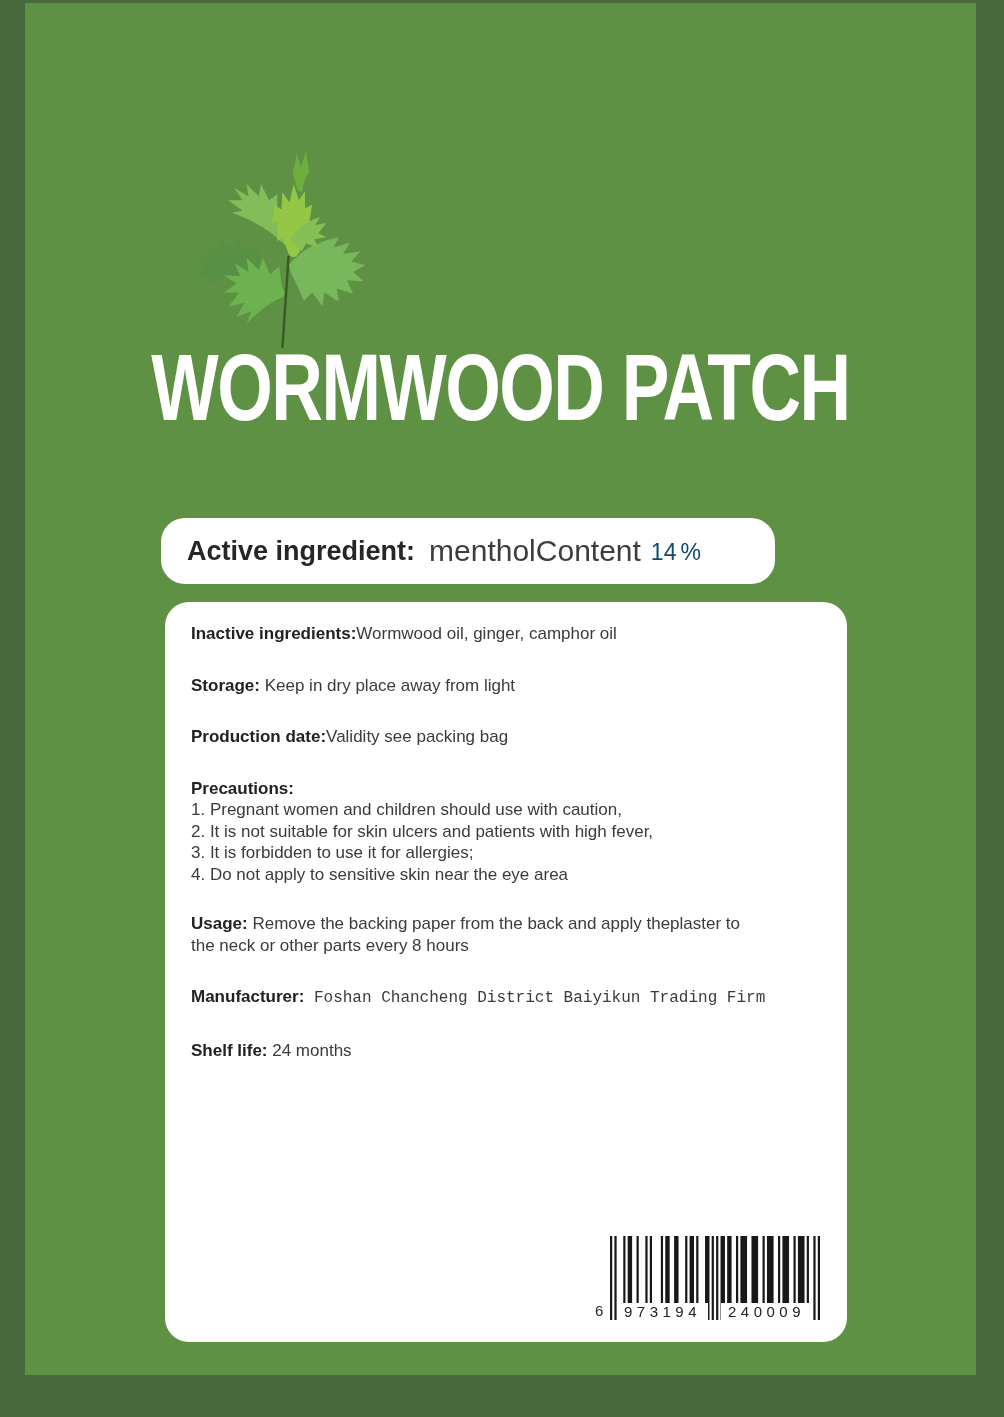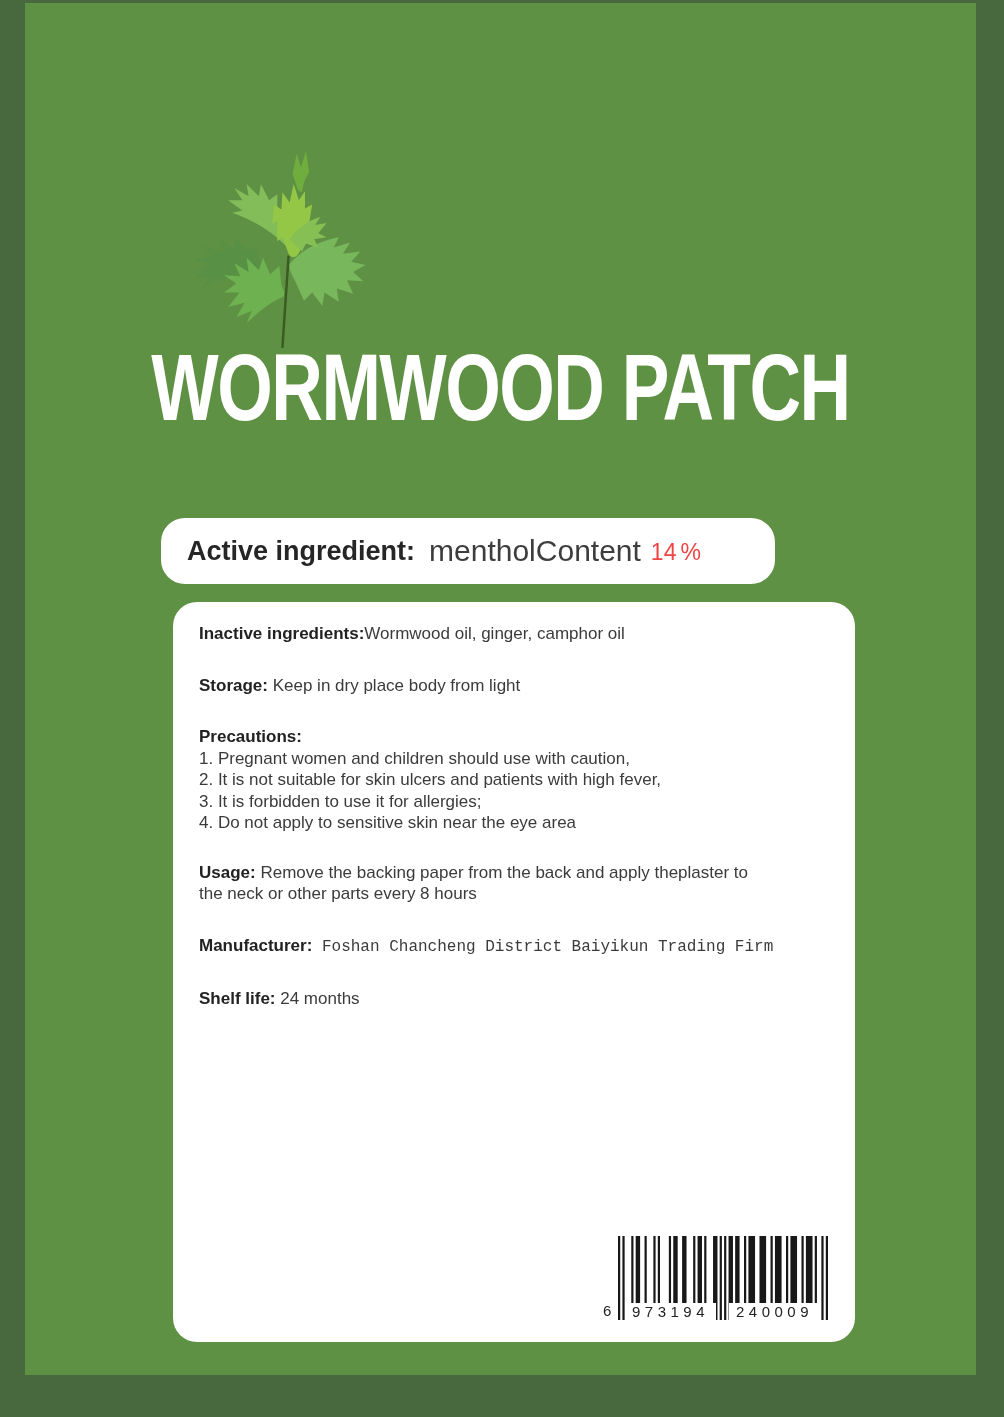--- a/index.html
+++ b/index.html
@@ -21,24 +21,24 @@
     transform:scaleX(0.76);transform-origin:center;
     letter-spacing:-2px;white-space:nowrap;
   }
   .box1{
     position:absolute;left:136px;top:515px;width:614px;height:66px;
     background:#ffffff;border-radius:24px;
     display:flex;align-items:center;padding:0 26px;box-sizing:border-box;
   }
   .ai-label{font-size:27px;font-weight:bold;color:#262626;}
   .ai-value{font-size:30px;color:#3d3d3d;margin-left:14px;}
-  .ai-pct{font-size:23px;color:#ef4444;margin-left:10px;position:relative;top:1px;}
+  .ai-pct{font-size:23px;color:#0c4a6e;margin-left:10px;position:relative;top:1px;}
   .ai-pct .pct-sign{margin-left:4px;}
   .box2{
-    position:absolute;left:148px;top:599px;width:682px;height:740px;
+    position:absolute;left:140px;top:599px;width:682px;height:740px;
     background:#ffffff;border-radius:24px;
     padding:21px 26px;box-sizing:border-box;
   }
   .sec{margin:0 0 30px;font-size:17px;line-height:21.5px;color:#3b3b3b;}
   .sec b{color:#222222;}
   .sec .item{display:block;}
   .sec-2{max-width:545px;}
   .sec-4{margin-bottom:28px;}
   .sec-5{max-width:558px;}
   .sec-6 .sec-text{font-size:16px;font-family:Liberation Mono, monospace;}
@@ -90,21 +90,22 @@
 
   <div class="box1">
     <span class="ai-label">Active ingredient:</span>
     <span class="ai-value">mentholContent</span>
     <span class="ai-pct"><span>14</span><span class="pct-sign">%</span></span>
   </div>
 
   <div class="box2">
     <div id="sections-host">
         <p class="sec sec-0"><b>Inactive ingredients:</b><span class="sec-text">Wormwood oil, ginger, camphor oil</span></p>
-        <p class="sec sec-1"><b>Storage:</b><span class="sec-text"> Keep in dry place body from light</span></p>
+        <p class="sec sec-1"><b>Storage:</b><span class="sec-text"> Keep in dry place away from light</span></p>
+        <p class="sec sec-3"><b>Production date:</b><span class="sec-text">Validity see packing bag</span></p>
         <p class="sec sec-4"><b>Precautions:</b><span class="item">1. Pregnant women and children should use with caution,</span><span class="item">2. It is not suitable for skin ulcers and patients with high fever,</span><span class="item">3. It is forbidden to use it for allergies;</span><span class="item">4. Do not apply to sensitive skin near the eye area</span></p>
         <p class="sec sec-5"><b>Usage:</b><span class="sec-text"> Remove the backing paper from the back and apply theplaster to the neck or other parts every 8 hours</span></p>
         <p class="sec sec-6"><b>Manufacturer:</b><span class="sec-text"> Foshan Chancheng District Baiyikun Trading Firm</span></p>
         <p class="sec sec-8"><b>Shelf life:</b><span class="sec-text"> 24 months</span></p>
       </div>
 
     <div class="barcode">
       <span class="bc-six">6</span>
       <svg class="bc-bars" width="210" height="84" viewBox="0 0 95 84" preserveAspectRatio="none" xmlns="http://www.w3.org/2000/svg">
           <rect x="0" y="0" width="1" height="84"></rect>

